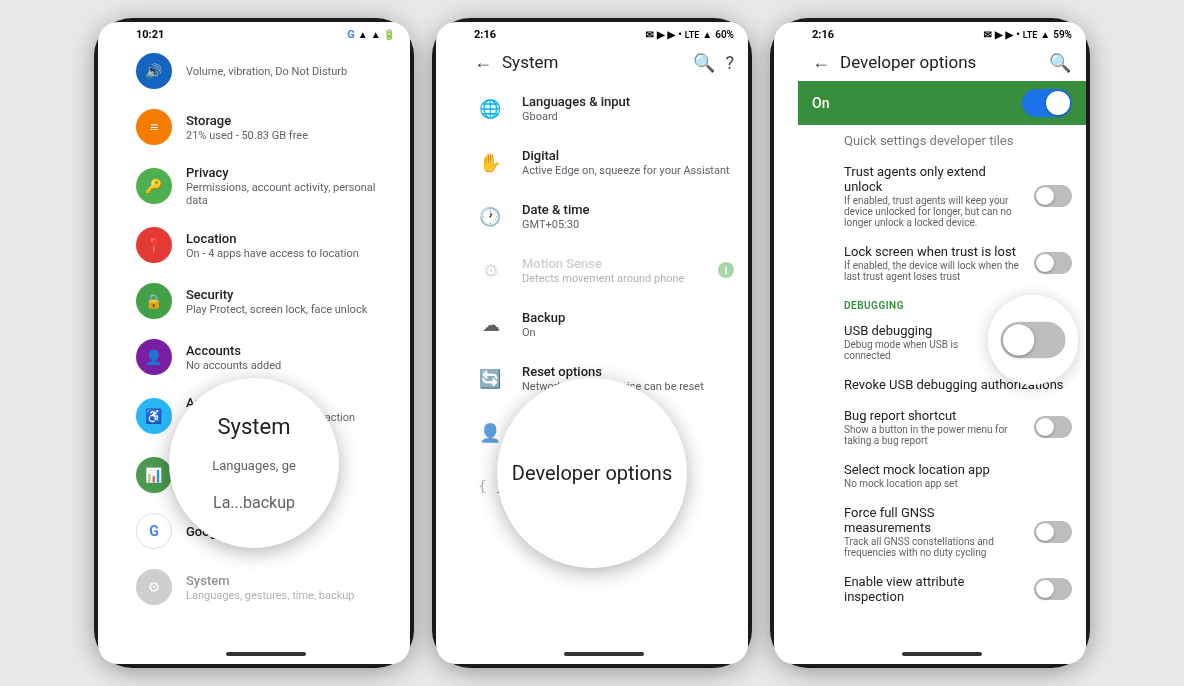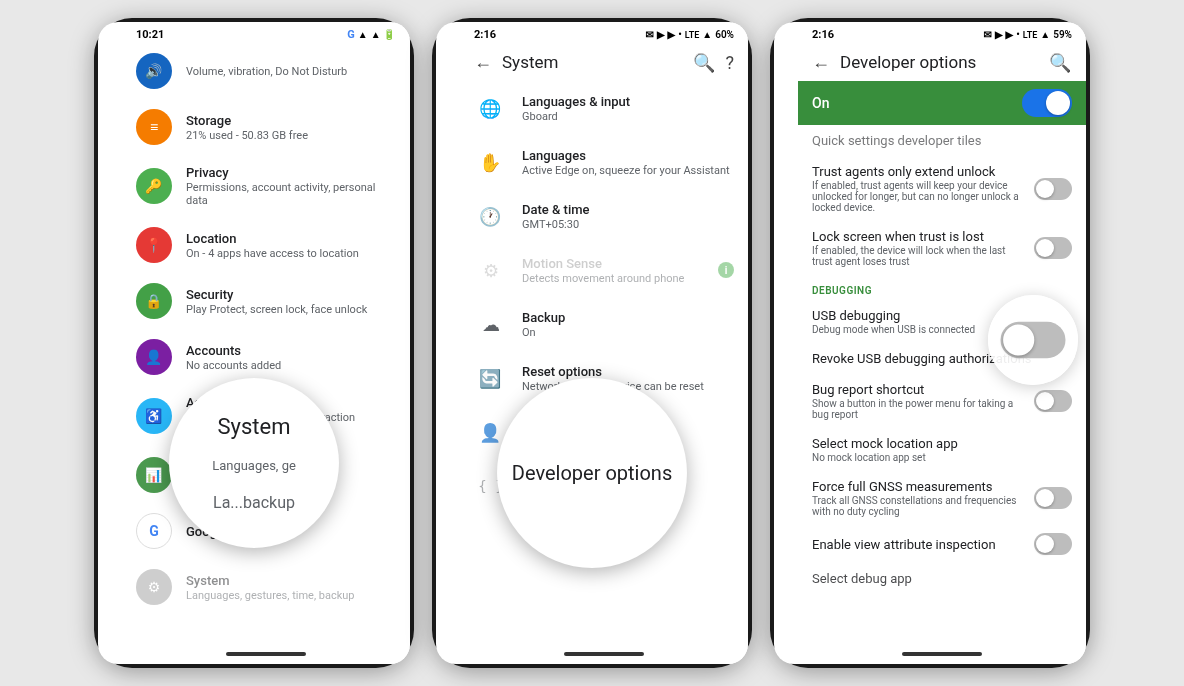--- a/index.html
+++ b/index.html
@@ -387,21 +387,21 @@
         <div class="system-settings-icon" style="width:34px;height:34px;display:flex;align-items:center;justify-content:center;color:#5f6368;font-size:18px;">🌐</div>
         <div class="settings-item-text">
           <div class="settings-item-title">Languages &amp; input</div>
           <div class="settings-item-sub">Gboard</div>
         </div>
       </div>
 
       <div class="settings-item">
         <div style="width:34px;height:34px;display:flex;align-items:center;justify-content:center;color:#5f6368;font-size:18px;">✋</div>
         <div class="settings-item-text">
-          <div class="settings-item-title">Languages</div>
+          <div class="settings-item-title">Digital</div>
           <div class="settings-item-sub">Active Edge on, squeeze for your Assistant</div>
         </div>
       </div>
 
       <div class="settings-item">
         <div style="width:34px;height:34px;display:flex;align-items:center;justify-content:center;color:#5f6368;font-size:18px;">🕐</div>
         <div class="settings-item-text">
           <div class="settings-item-title">Date &amp; time</div>
           <div class="settings-item-sub">GMT+05:30</div>
         </div>
@@ -485,21 +485,21 @@
       <span class="app-bar-icon">🔍</span>
     </div>
 
     <div class="dev-on-bar">
       <span style="font-size:14px;font-weight:500;">On</span>
       <div class="toggle-large on">
         <div class="toggle-large-thumb"></div>
       </div>
     </div>
 
-    <div style="flex:1;overflow-y:hidden;position:relative;">
+    <div style="flex:1;overflow-y:hidden;position:relative;margin-left:32px;">
 
       <div class="dev-item" style="opacity:0.6;">
         <div class="dev-item-text">
           <div class="dev-item-title">Quick settings developer tiles</div>
         </div>
       </div>
 
       <div class="dev-item">
         <div class="dev-item-text">
           <div class="dev-item-title">Trust agents only extend unlock</div>
@@ -565,25 +565,20 @@
 
       <div class="dev-item">
         <div class="dev-item-text">
           <div class="dev-item-title">Enable view attribute inspection</div>
         </div>
         <div class="toggle off">
           <div class="toggle-thumb"></div>
         </div>
       </div>
 
-      <div class="dev-item" style="opacity:0.8;">
-        <div class="dev-item-text">
-          <div class="dev-item-title">Select debug app</div>
-        </div>
-      </div>
 
       <div class="usb-toggle-overlay" style="right:8px;top:170px;">
         <div class="toggle-large off" style="transform:scale(1.3);">
           <div class="toggle-large-thumb"></div>
         </div>
       </div>
 
     </div>
 
     <div class="nav-bar">

